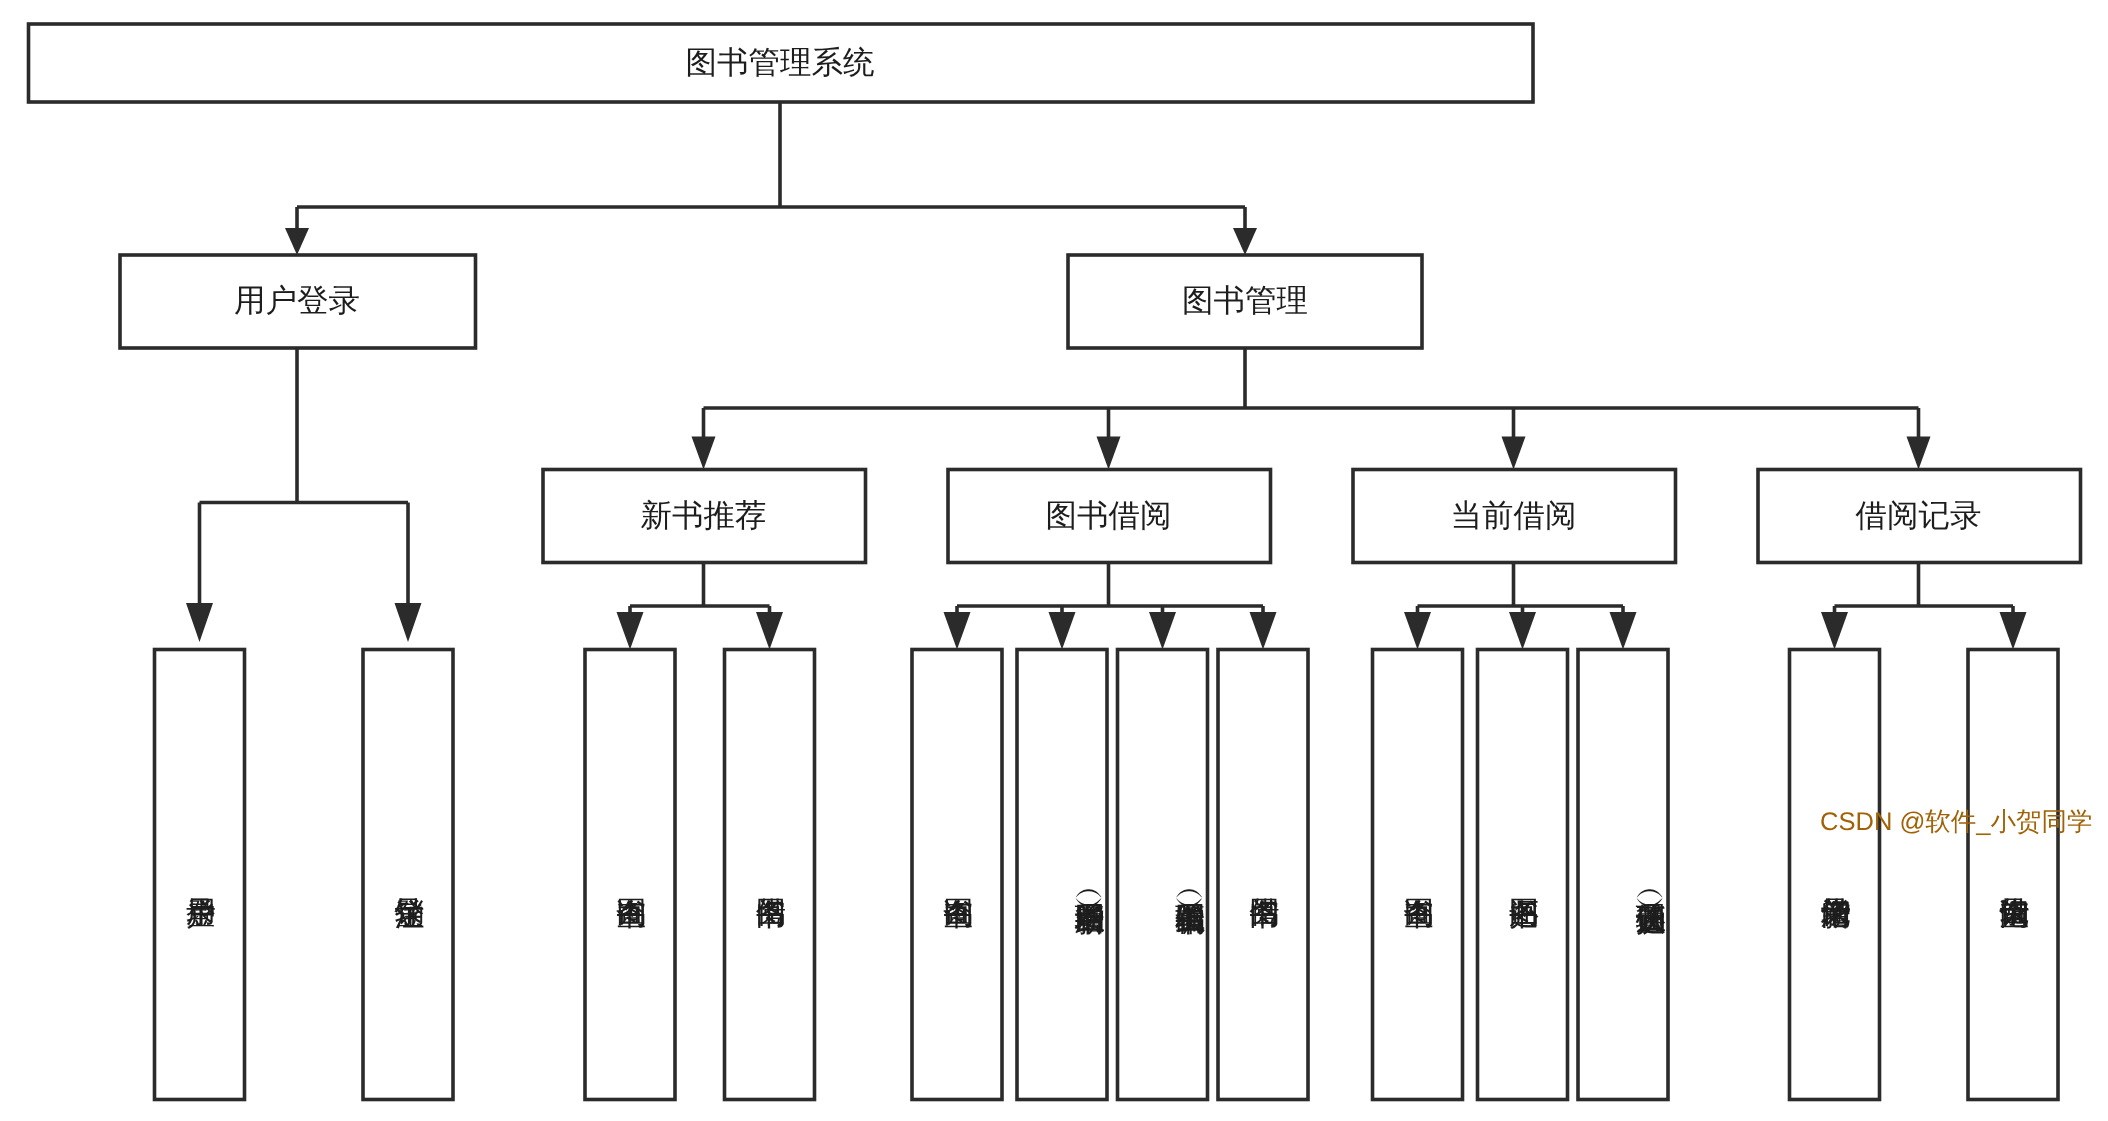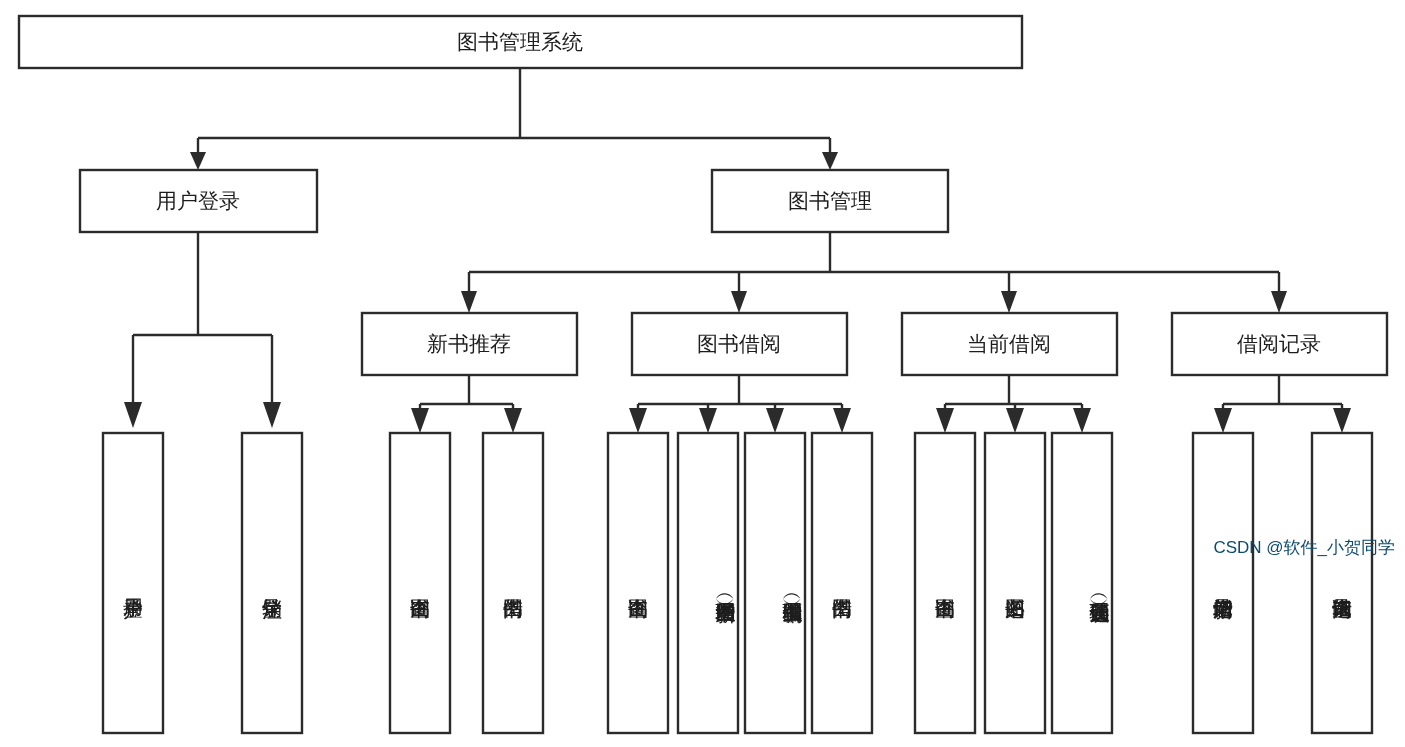--- a/index.html
+++ b/index.html
@@ -58,21 +58,21 @@
     letter-spacing: 0;
     white-space: pre-line;
     pointer-events: none;
   }
   .watermark {
     position: absolute;
     right: 10px;
     bottom: 6px;
     font-family: "Liberation Sans", "DejaVu Sans", sans-serif;
     font-size: 17px;
-    color: #0c4a6e;
+    color: #a16207;
     white-space: nowrap;
     user-select: none;
   }
 </style>
 </head>
 <body>
 
 <div id="diagram-root">
 
   <svg id="flow-svg" viewBox="0 0 1405 747" xmlns="http://www.w3.org/2000/svg">

